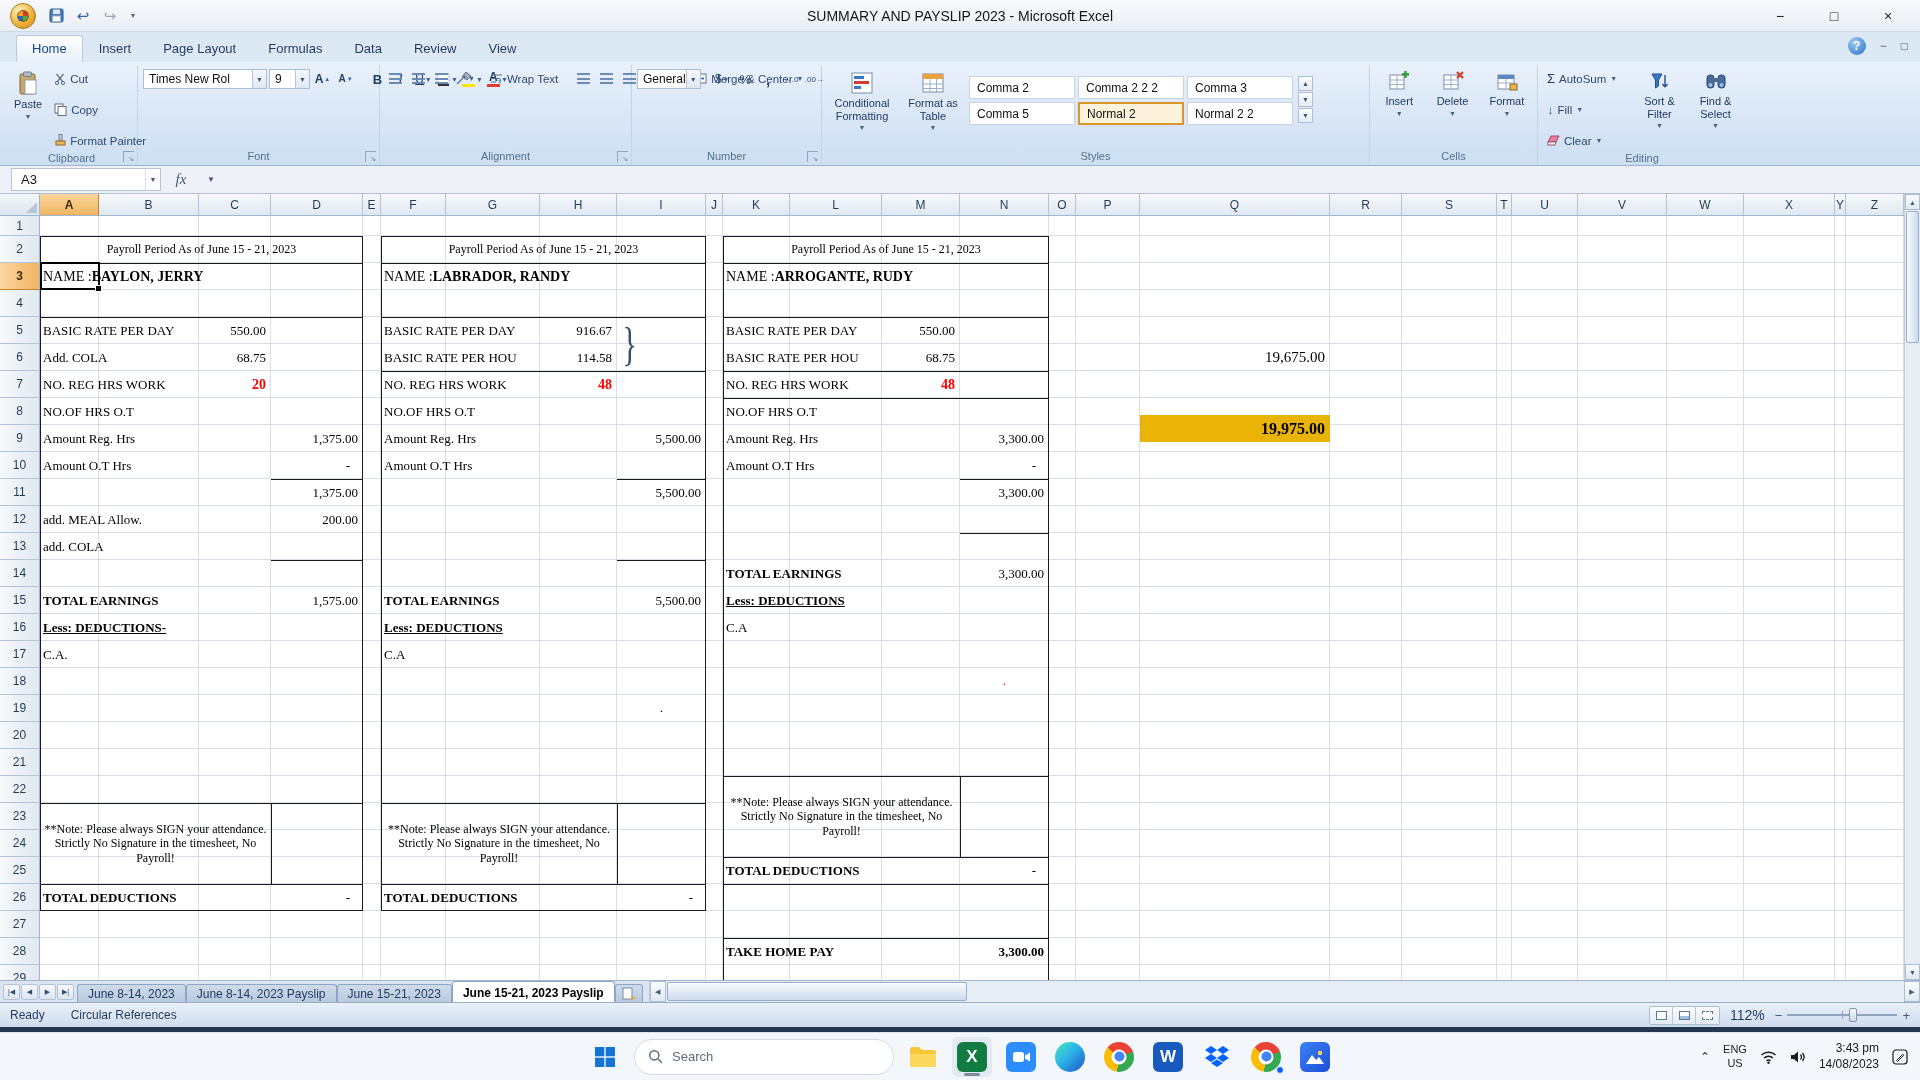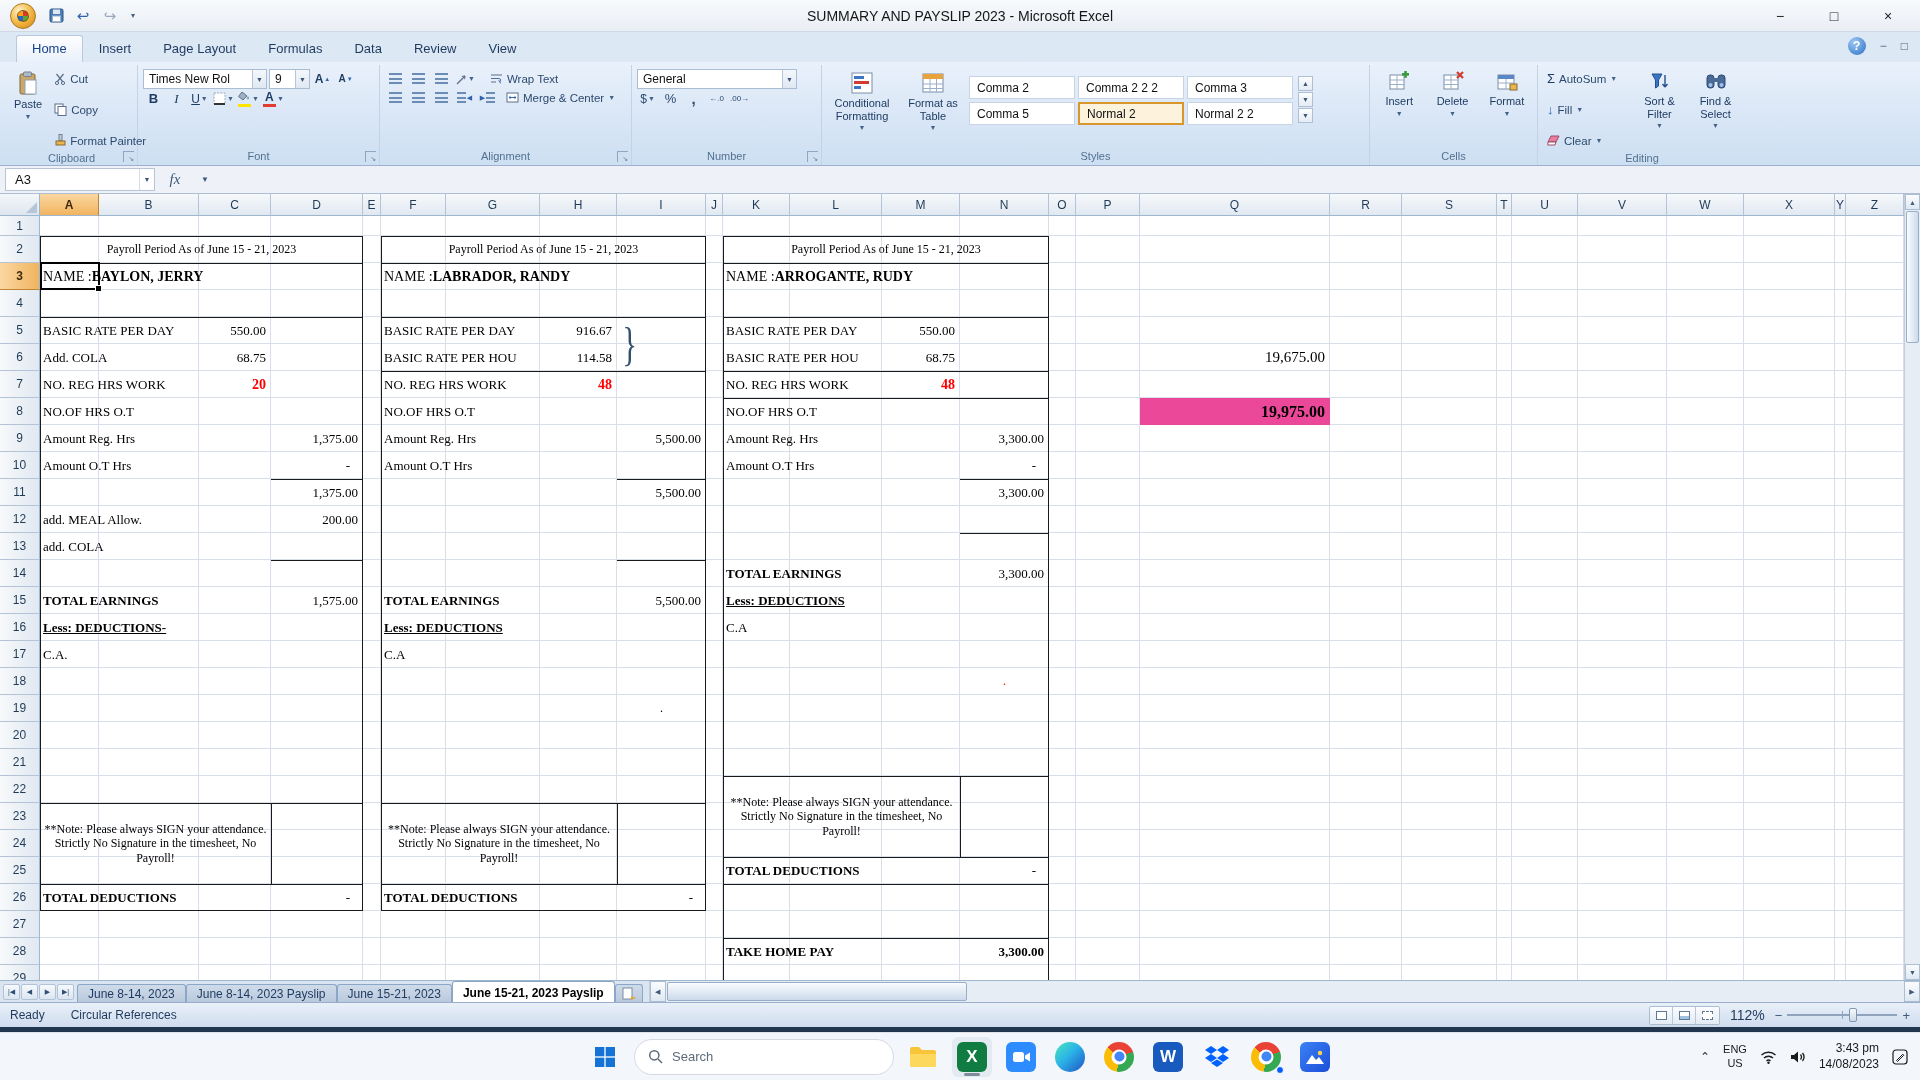--- a/index.html
+++ b/index.html
@@ -43,21 +43,21 @@
 .rgroup-label{height:18px;display:flex;align-items:center;justify-content:center;font-size:11px;color:#52718f}
 .launcher{position:absolute;right:3px;bottom:3px;width:11px;height:11px;border-left:1px solid #8fa6c0;
   border-top:1px solid #8fa6c0;font-size:7px;color:#5e7899;display:flex;align-items:flex-end;justify-content:flex-end;line-height:1}
 .bigbtn{display:flex;flex-direction:column;align-items:center;gap:2px;padding:4px 2px 2px;font-size:11px;
   line-height:1.15;color:#1f3c63;text-align:center;border:1px solid transparent;border-radius:3px}
 .dd{font-size:7px;color:#44618a;line-height:1}
 .scol{display:flex;flex-direction:column;gap:12px;padding-top:3px}
 .smallbtn{display:flex;align-items:center;gap:4px;height:19px;padding:0 3px;font-size:11.5px;color:#2c4a6e;
   border:1px solid transparent;border-radius:2px;white-space:nowrap}
 .rrow{display:flex;align-items:center;gap:2px}
-.fcol{display:flex;flex-direction:column;gap:0;padding-top:3px}
+.fcol{display:flex;flex-direction:row;gap:11px;padding-top:3px}
 .combo{height:20px;background:#fff;border:1px solid #abbdd3;display:flex;align-items:center;font-size:12px;
   color:#111;padding-left:5px}
 .combo .arr{margin-left:auto;width:14px;align-self:stretch;display:flex;align-items:center;justify-content:center;
   font-size:7px;color:#3c567a;background:linear-gradient(#f5f8fb,#dfe8f2);border-left:1px solid #b7c6da}
 .mini{min-width:21px;height:19px;display:flex;align-items:center;justify-content:center;gap:1px;
   border:1px solid transparent;border-radius:2px;font-size:11px;color:#2c4a6e}
 .ic-lines{width:13px;height:11px;background:repeating-linear-gradient(to bottom,#6b8cb5 0 2px,transparent 2px 4.5px)}
 .bold-ic{font-weight:bold;font-size:13px;color:#1f3c63}
 .ital-ic{font-style:italic;font-family:"Liberation Serif",serif;font-size:13px;color:#1f3c63}
 .und-ic{text-decoration:underline;font-size:12px;color:#1f3c63}
@@ -65,21 +65,21 @@
 .cbar{display:block;width:13px;height:3px;margin-top:1px}
 .chipgrid{display:grid;grid-template-columns:repeat(3,106px);grid-auto-rows:23px;gap:3px;margin-top:10px}
 .chip{background:#fff;border:1px solid #c8d4e4;display:flex;align-items:center;padding-left:7px;font-size:12px;color:#111;overflow:hidden;white-space:nowrap}
 .chip.selected{border:2px solid #d8962c;background:#fdf3dd}
 .galrail{display:flex;flex-direction:column;gap:1px;margin-top:10px}
 .galbtn{width:15px;height:15px;border:1px solid #b0c0d4;background:linear-gradient(#fcfdfe,#e4ecf5);
   display:flex;align-items:center;justify-content:center;font-size:7px;color:#3c567a}
 
 
 .formula-bar{height:28px;background:#eef2f8;border-bottom:1px solid #aebfd4;display:flex;align-items:stretch;flex:0 0 auto}
-.name-box{width:150px;background:#fff;border:1px solid #b6c4d6;margin:2px 0 2px 5px;display:flex;align-items:center;
+.name-box{width:150px;background:#fff;border:1px solid #b6c4d6;margin:2px 0 2px 11px;display:flex;align-items:center;
   font-size:13px;color:#111;padding-left:9px}
 .name-box .arr{margin-left:auto;width:15px;align-self:stretch;display:flex;align-items:center;justify-content:center;
   font-size:7px;color:#3c567a;border-left:1px solid #d4dde8}
 .fxwrap{width:40px;display:flex;align-items:center;justify-content:center;gap:2px}
 .fx{font-style:italic;font-family:"Liberation Serif","DejaVu Serif",serif;font-size:15px;color:#3c5a7a}
 .formula-input{flex:1;background:#fff;border:1px solid #b6c4d6;margin:2px 0;display:flex;align-items:center;
   padding-left:7px;font-size:13px;color:#111}
 .fb-exp{width:20px;display:flex;align-items:center;justify-content:center;font-size:8px;color:#3c567a}
 
 
@@ -760,21 +760,21 @@
             <div class="cellv al-r" style="left: 920px; top: 344px; width: 89px; height: 27px;">3,300.00</div>
             <div class="cellv b u" style="left: 683px; top: 371px; width: 159px; height: 27px;">Less: DEDUCTIONS</div>
             <div class="cellv" style="left: 683px; top: 398px; width: 67px; height: 27px;">C.A</div>
             <div class="cellv sm red al-c" style="left: 920px; top: 452px; width: 89px; height: 27px;">.</div>
             <div class="cellv sm wrap al-c" style="left: 683px; top: 560px; width: 237px; height: 81px;">**Note: Please always SIGN your attendance. Strictly No Signature in the timesheet, No Payroll!</div>
             <div class="cellv b" style="left: 683px; top: 641px; width: 159px; height: 27px;">TOTAL DEDUCTIONS</div>
             <div class="cellv dash al-r" style="left: 920px; top: 641px; width: 89px; height: 27px;">-</div>
             <div class="cellv b" style="left: 683px; top: 722px; width: 159px; height: 27px;">TAKE HOME PAY</div>
             <div class="cellv b al-r" style="left: 920px; top: 722px; width: 89px; height: 27px;">3,300.00</div>
             <div class="cellv q6 al-r" style="left: 1100px; top: 128px; width: 190px; height: 27px;">19,675.00</div>
-            <div class="cellv b q8 al-r" style="left: 1100px; top: 182px; width: 190px; height: 27px; background: #ec4899;">19,975.00</div>
+            <div class="cellv b q8 al-r" style="left: 1100px; top: 199px; width: 190px; height: 27px; background: #eab308;">19,975.00</div>
             <div class="ov" style="left: 0px; top: 20px; width: 323px; height: 675px; border: 1px solid rgb(26, 26, 26);"></div>
             <div class="ov" style="left: 0px; top: 47px; width: 323px; height: 1px; background: rgb(26, 26, 26);"></div>
             <div class="ov" style="left: 0px; top: 101px; width: 323px; height: 1px; background: rgb(26, 26, 26);"></div>
             <div class="ov" style="left: 231px; top: 263px; width: 92px; height: 1px; background: rgb(26, 26, 26);"></div>
             <div class="ov" style="left: 231px; top: 344px; width: 92px; height: 1px; background: rgb(26, 26, 26);"></div>
             <div class="ov" style="left: 0px; top: 587px; width: 323px; height: 1px; background: rgb(26, 26, 26);"></div>
             <div class="ov" style="left: 0px; top: 668px; width: 323px; height: 1px; background: rgb(26, 26, 26);"></div>
             <div class="ov" style="left: 231px; top: 587px; width: 1px; height: 81px; background: rgb(26, 26, 26);"></div>
             <div class="ov" style="left: 341px; top: 20px; width: 325px; height: 675px; border: 1px solid rgb(26, 26, 26);"></div>
             <div class="ov" style="left: 341px; top: 47px; width: 325px; height: 1px; background: rgb(26, 26, 26);"></div>

